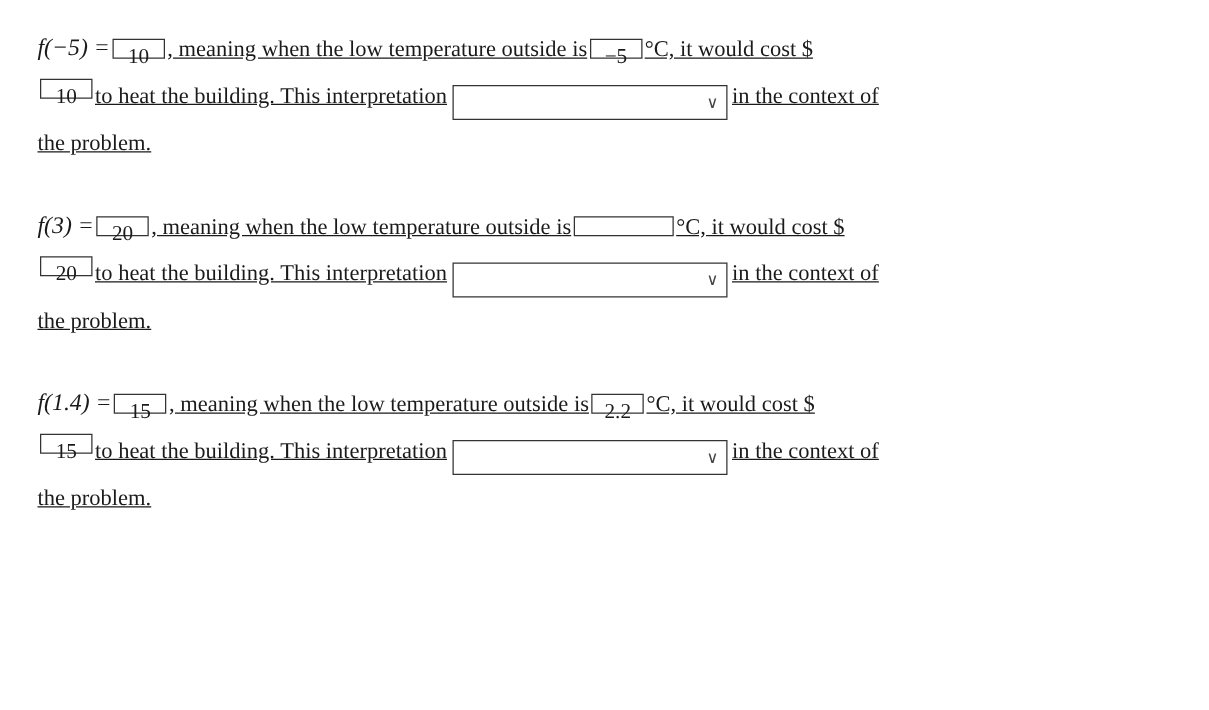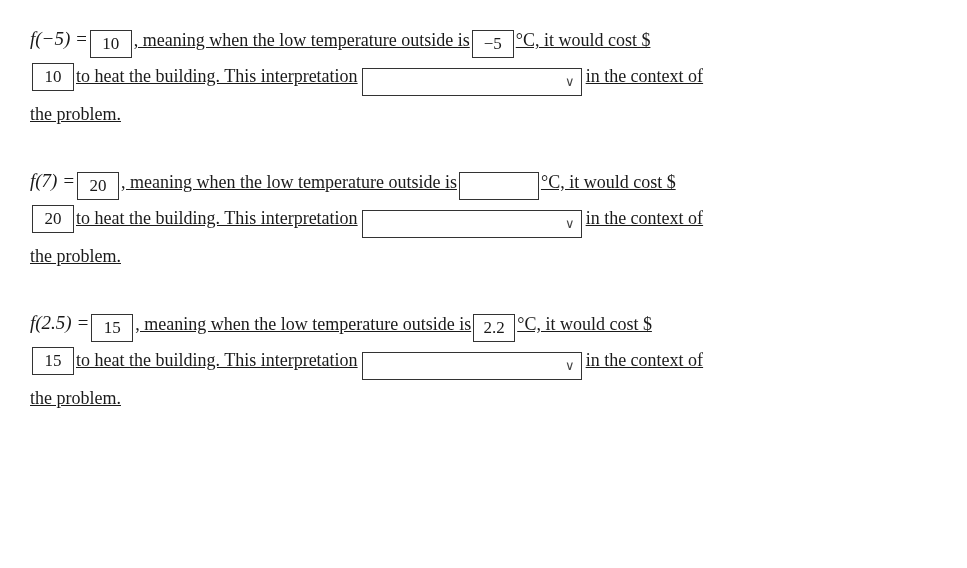--- a/index.html
+++ b/index.html
@@ -17,35 +17,35 @@
       min-height: 568px;
       padding: 20px 30px 20px 30px;
     }
 
     .section {
       margin-bottom: 30px;
     }
 
     .line {
       display: flex;
-      align-items: flex-end;
+      align-items: center;
       flex-wrap: wrap;
       line-height: 2.0;
     }
 
     .math-text {
       font-style: italic;
       font-size: 19px;
     }
 
     .inline-box {
       display: inline-block;
       border: 1.5px solid #333;
       min-width: 42px;
-      height: 28px;
+      height: 16px;
       text-align: center;
       line-height: 26px;
       padding: 0 6px;
       font-size: 17px;
       font-style: normal;
       vertical-align: middle;
       background: #fff;
       margin: 0 2px;
     }
 
@@ -107,21 +107,21 @@
     </span>
     <span class="normal-text">in the context of</span>
   </div>
   <div class="line">
     <span class="normal-text">the problem.</span>
   </div>
 </div>
 
 <div class="section">
   <div class="line">
-    <span class="math-text">f(7) =</span>
+    <span class="math-text">f(3) =</span>
     <span class="inline-box">20</span>
     <span class="normal-text">, meaning when the low temperature outside is</span>
     <span class="inline-box inline-box-wide"></span>
     <span class="normal-text">°C, it would cost $</span>
   </div>
   <div class="second-line">
     <span class="inline-box">20</span>
     <span class="normal-text">to heat the building. This interpretation</span>
     <span class="dropdown-box">
       <span></span>
@@ -129,21 +129,21 @@
     </span>
     <span class="normal-text">in the context of</span>
   </div>
   <div class="line">
     <span class="normal-text">the problem.</span>
   </div>
 </div>
 
 <div class="section">
   <div class="line">
-    <span class="math-text">f(2.5) =</span>
+    <span class="math-text">f(1.4) =</span>
     <span class="inline-box">15</span>
     <span class="normal-text">, meaning when the low temperature outside is</span>
     <span class="inline-box">2.2</span>
     <span class="normal-text">°C, it would cost $</span>
   </div>
   <div class="second-line">
     <span class="inline-box">15</span>
     <span class="normal-text">to heat the building. This interpretation</span>
     <span class="dropdown-box">
       <span></span>

